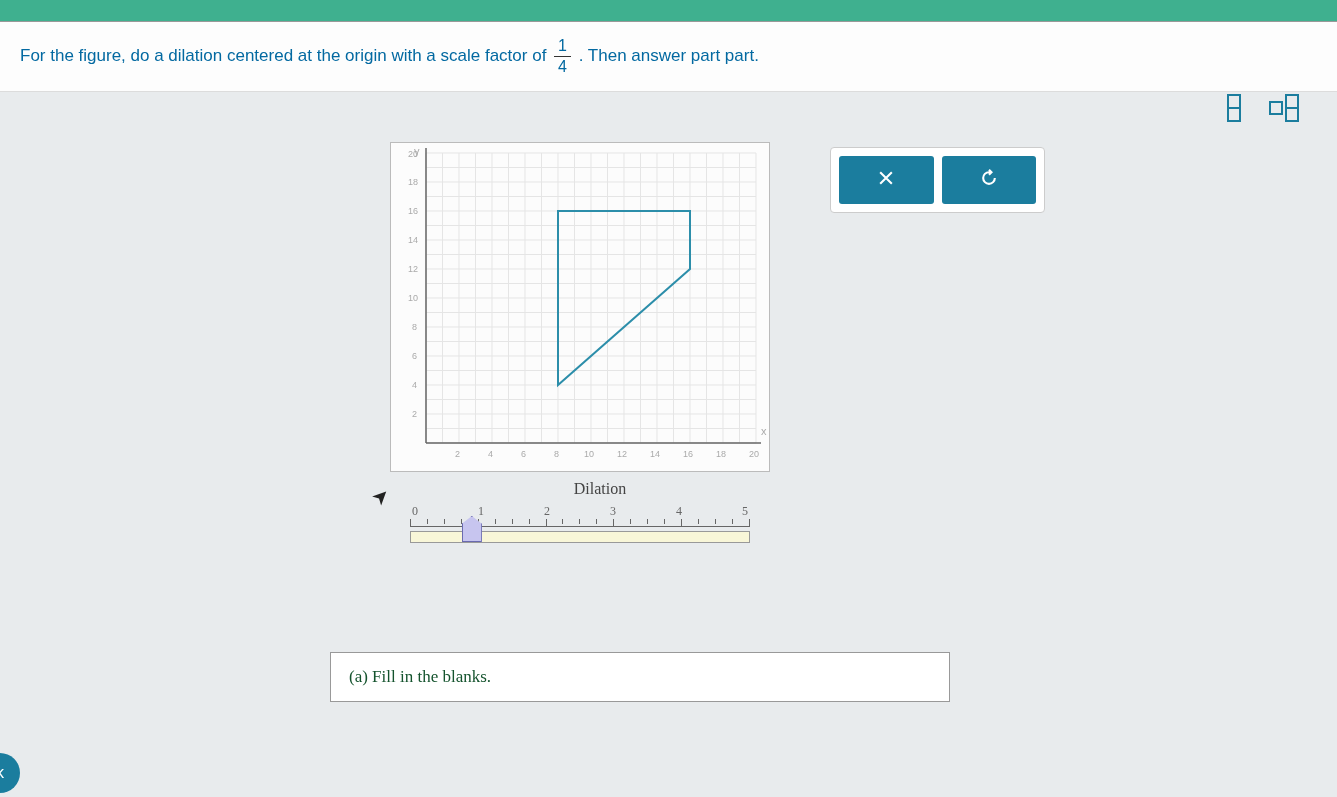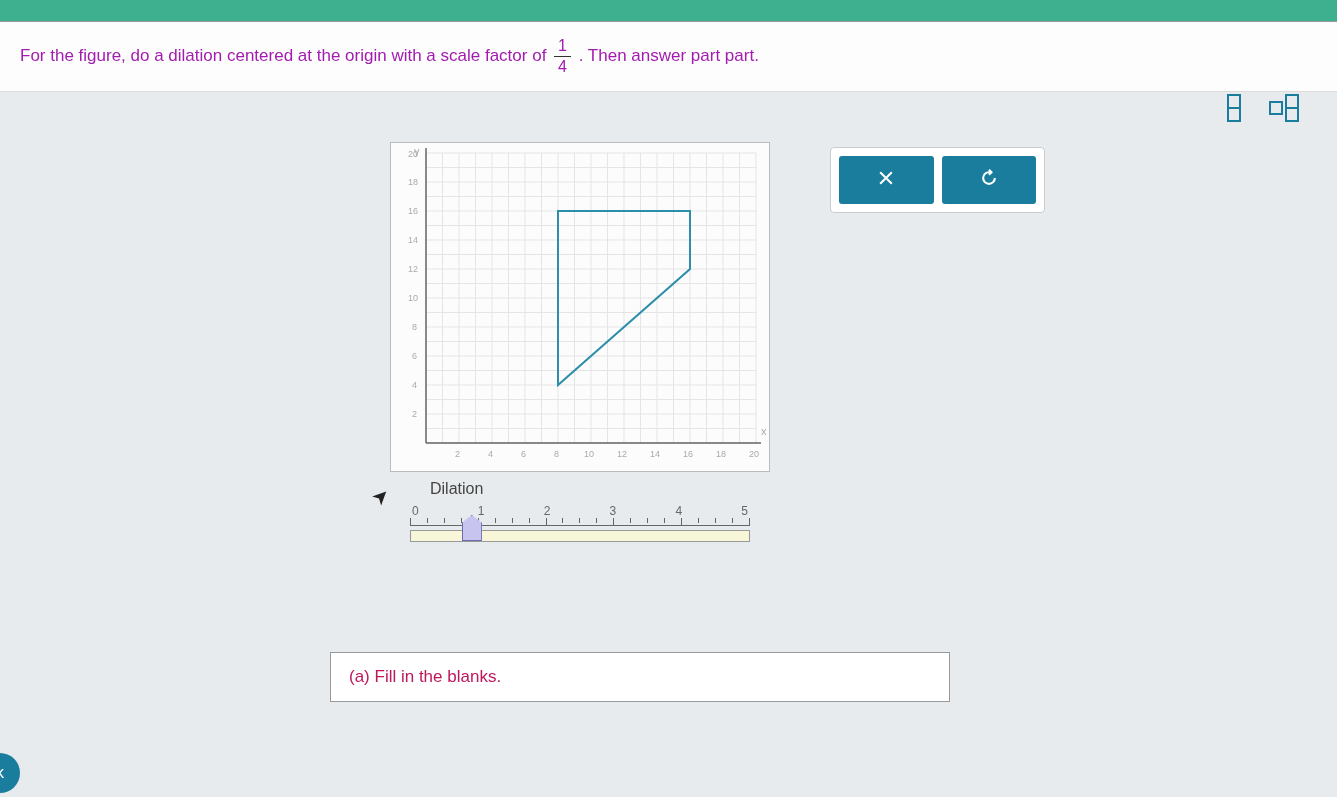--- a/index.html
+++ b/index.html
@@ -14,21 +14,21 @@
       height: 22px;
       background: #3fb08f;
       border-bottom: 1px solid #999;
     }
     .question-area {
       background: #fdfdfd;
       padding: 16px 20px;
       border-bottom: 1px solid #dcdcdc;
     }
     .question-text {
-      color: #a21caf;
+      color: #0369a1;
       font-size: 17px;
       line-height: 1.6;
     }
     .fraction {
       display: inline-flex;
       flex-direction: column;
       vertical-align: middle;
       text-align: center;
       font-size: 16px;
       line-height: 1;
@@ -57,20 +57,22 @@
     .polygon {
       position: absolute;
       fill: none;
       stroke: #2c8eaa;
       stroke-width: 2;
     }
 
     .slider-section {
       width: 380px;
       margin-top: 8px;
+      text-align: center;
+      font-family: Liberation Serif, serif;
     }
     .dilation-label {
       font-size: 16px;
       color: #444;
       margin-left: 40px;
     }
     .slider-track-container {
       position: relative;
       width: 340px;
       margin: 6px auto 0;
@@ -138,21 +140,22 @@
 
     .part-a-box {
       position: absolute;
       left: 330px;
       top: 560px;
       width: 620px;
       border: 1px solid #999;
       background: #fff;
       padding: 14px 18px;
       font-size: 17px;
-      color: #be185d;
+      color: #14532d;
+      font-family: Liberation Serif, serif;
     }
 
     .tool-palette {
       position: absolute;
       right: 38px;
       bottom: 20px;
       display: flex;
       gap: 28px;
       align-items: center;
     }

